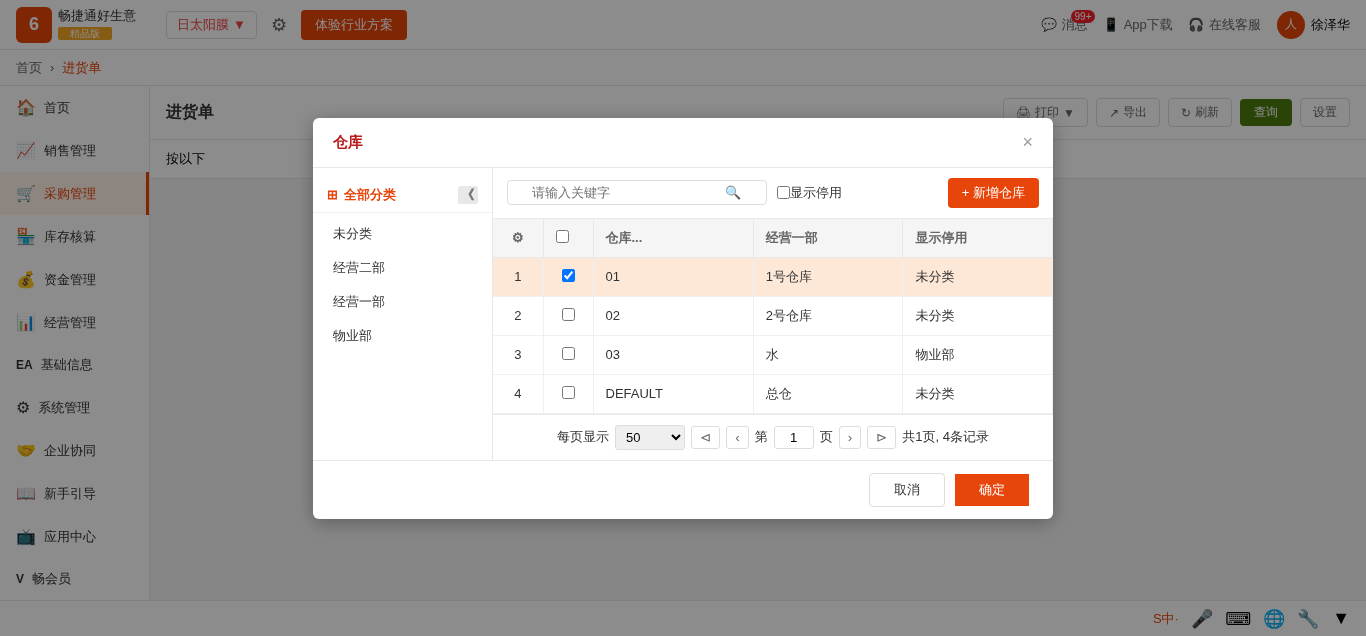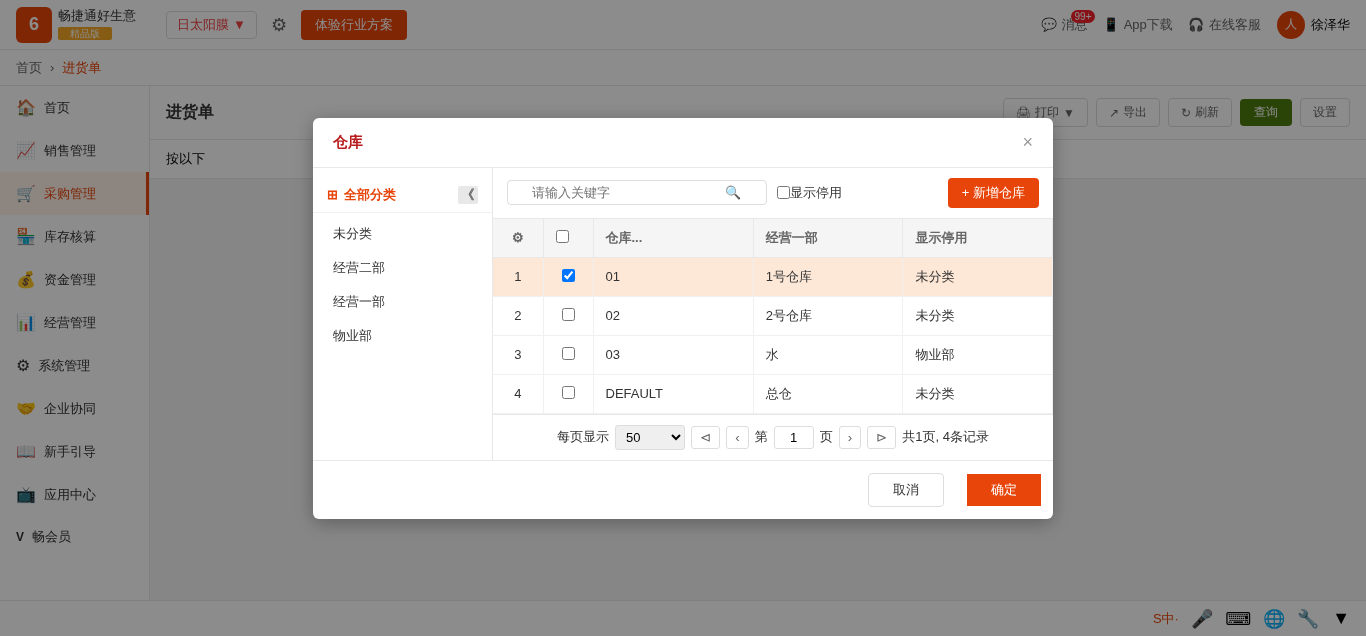--- a/index.html
+++ b/index.html
@@ -206,23 +206,23 @@
       border: 1px solid #ddd; border-radius: 3px;
       padding: 3px 6px; width: 40px; text-align: center; font-size: 13px;
     }
     .page-select {
       border: 1px solid #ddd; border-radius: 3px;
       padding: 3px 20px 3px 6px; font-size: 13px;
     }
 
     
     .modal-footer {
-      padding: 12px 12px;
+      padding: 12px 24px;
       border-top: 1px solid #e8e8e8;
-      display: flex; align-items: center; justify-content: flex-end; gap: 23px;
+      display: flex; align-items: center; justify-content: flex-end; gap: 10px;
     }
     .btn-cancel {
       border: 1px solid #ddd; background: white; color: #333;
       padding: 7px 24px; border-radius: 4px; cursor: pointer; font-size: 13px;
     }
     .btn-confirm {
       background: #e8450a; color: white; border: none;
       padding: 7px 24px; border-radius: 0; cursor: pointer; font-size: 13px;
     }
 
@@ -300,20 +300,24 @@
       <span class="sidebar-item-icon">🏪</span>
       <span>库存核算</span>
     </div>
     <div class="sidebar-item">
       <span class="sidebar-item-icon">💰</span>
       <span>资金管理</span>
     </div>
     <div class="sidebar-item">
       <span class="sidebar-item-icon">📊</span>
       <span>经营管理</span>
+    </div>
+    <div class="sidebar-item">
+      <span class="sidebar-item-icon" style="font-size:12px;font-weight:bold;">EA</span>
+      <span>基础信息</span>
     </div>
     <div class="sidebar-item">
       <span class="sidebar-item-icon">⚙</span>
       <span>系统管理</span>
     </div>
     <div class="sidebar-item">
       <span class="sidebar-item-icon">🤝</span>
       <span>企业协同</span>
     </div>
     <div class="sidebar-item">

